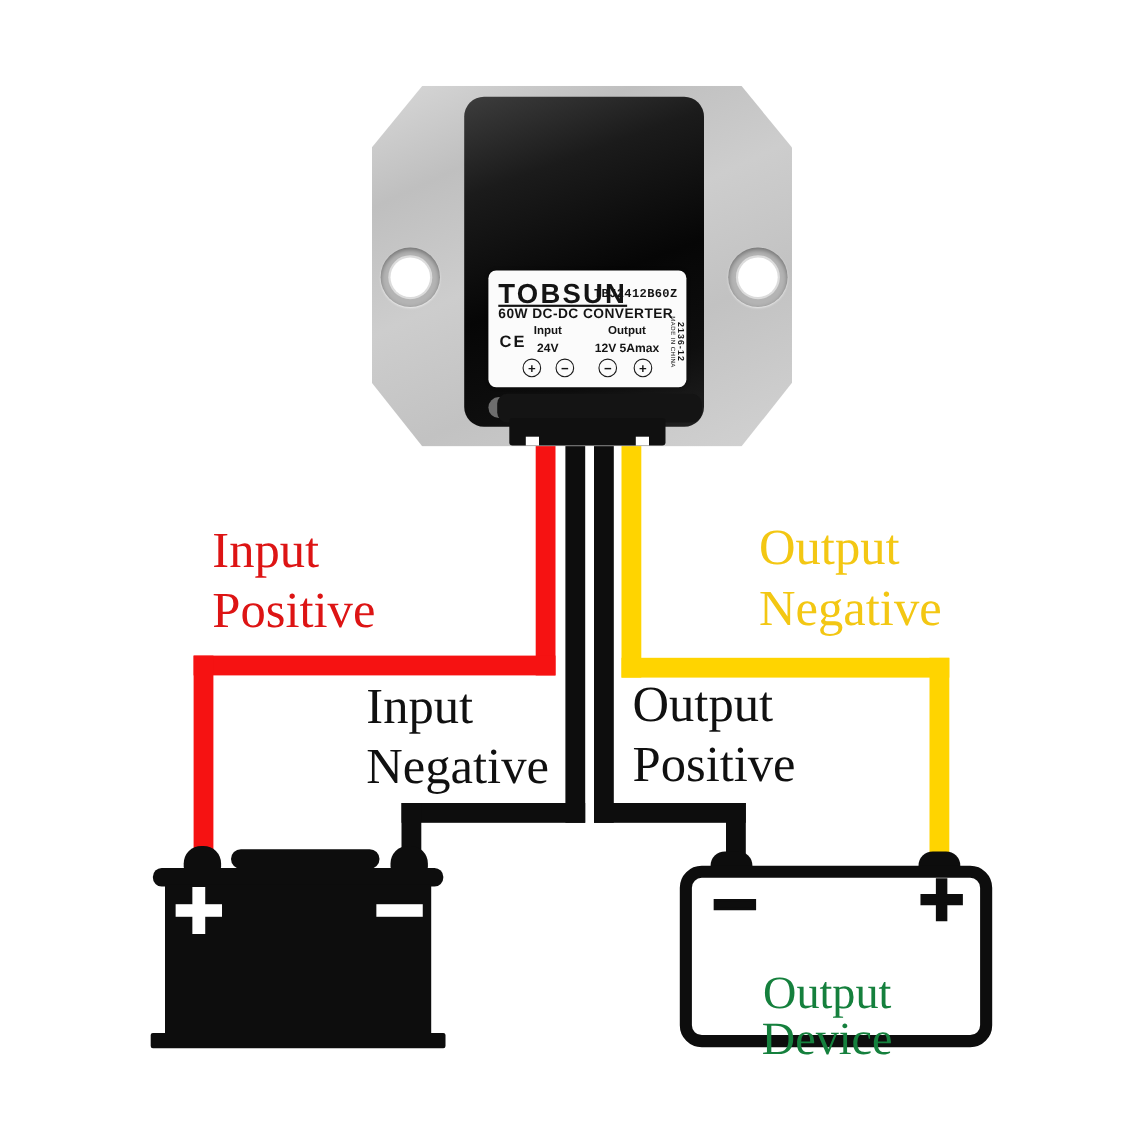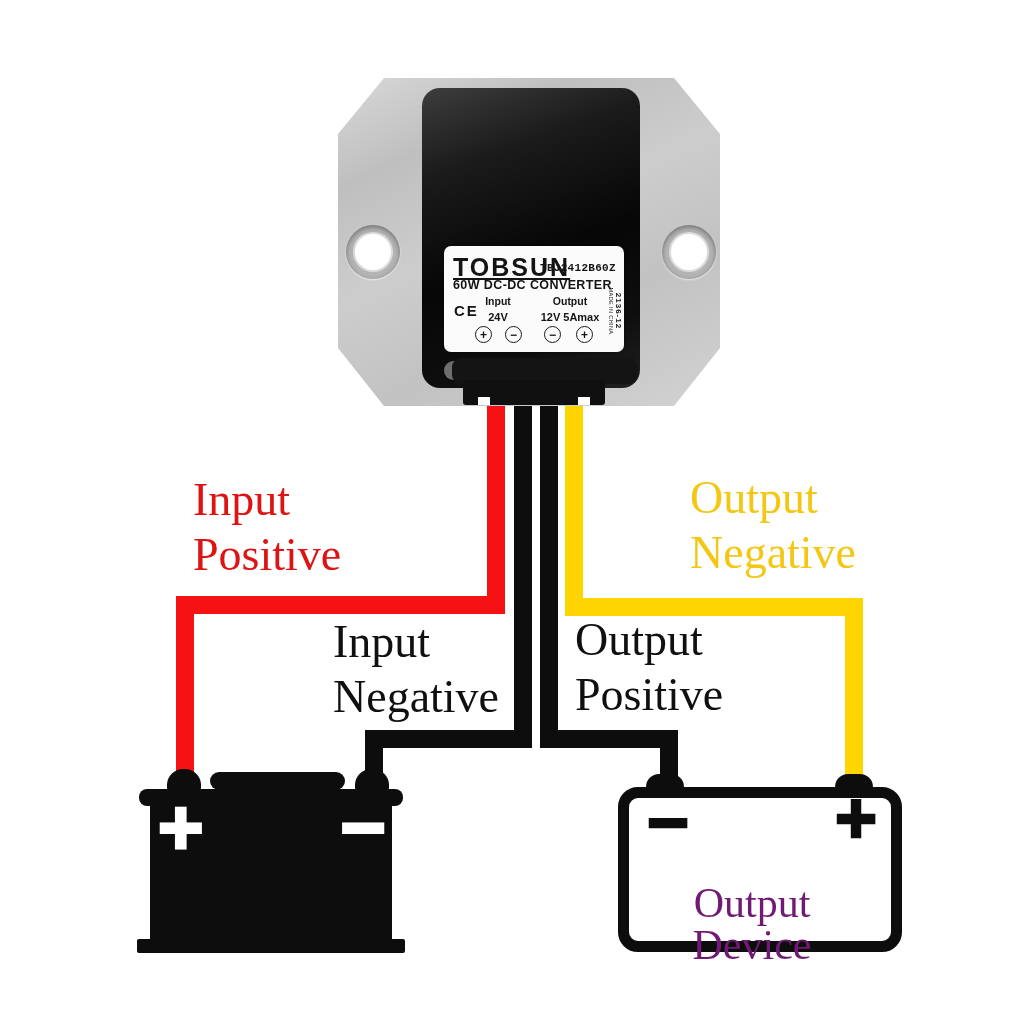--- a/index.html
+++ b/index.html
@@ -75,21 +75,21 @@
   
   .od-post{position:absolute;background:#0d0d0d;z-index:2;}
   .od-post-l{left:646px;top:774px;width:38px;height:18px;border-radius:13px 13px 0 0;}
   .od-post-r{left:835px;top:774px;width:38px;height:18px;border-radius:13px 13px 0 0;}
   .od-frame{position:absolute;left:618px;top:787px;width:284px;height:165px;background:#ffffff;
            border:11px solid #0d0d0d;border-radius:20px;box-sizing:border-box;z-index:2;}
   .od-sym{position:absolute;color:#0d0d0d;font-weight:bold;font-size:72px;line-height:72px;
            -webkit-text-stroke:2.5px #0d0d0d;}
   .od-minus{left:18px;top:-12px;}
   .od-plus{right:14px;top:-16px;}
-  .od-name{position:absolute;left:0;right:16px;top:84px;text-align:center;color:#701a75;
+  .od-name{position:absolute;left:0;right:16px;top:84px;text-align:center;color:#15803d;
            font-family:"Liberation Serif",serif;font-size:42px;line-height:42px;}
 </style>
 </head>
 <body>
 
 <div class="canvas">
 
   <div>
     <div class="wire-seg red" style="left:487px;top:396px;width:18px;height:218px;"></div>
     <div class="wire-seg red" style="left:176px;top:596px;width:329px;height:18px;"></div>

